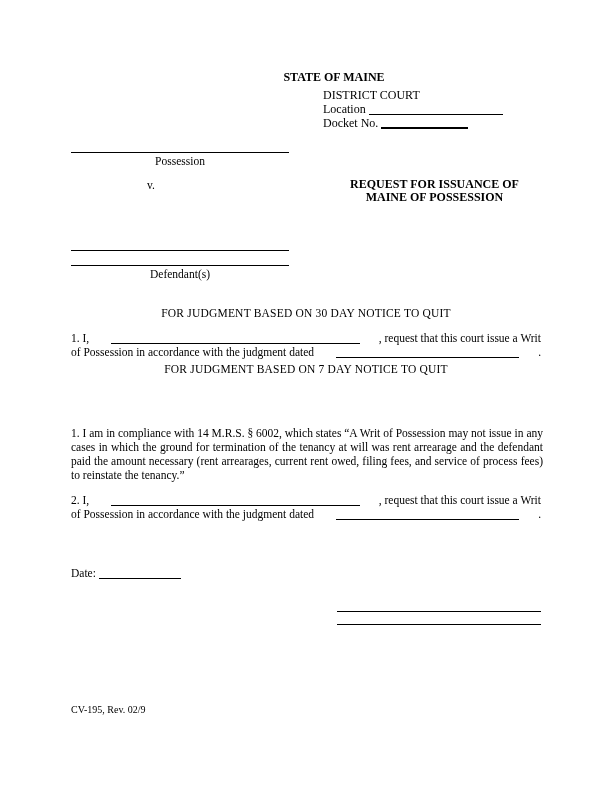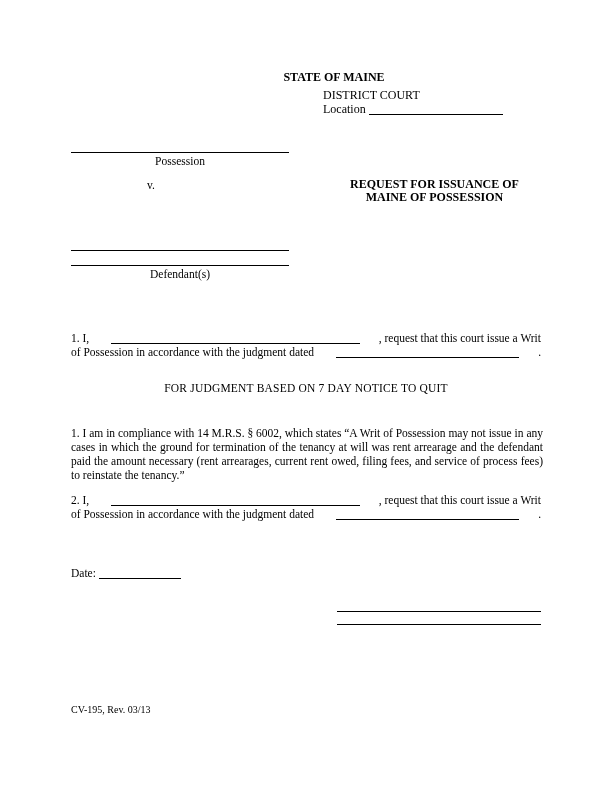--- a/index.html
+++ b/index.html
@@ -43,21 +43,21 @@
   .versus { top: 178px; left: 147px; }
 
   .request-title { top: 178px; left: 318px; width: 233px; line-height: 13px; }
   .request-title .rt { font-size: 12px; font-weight: bold; }
   .request-title .st { font-size: 11.5px; }
 
   .defendant-label { top: 267px; left: 71px; width: 218px; }
 
   .sec-heading { left: 0; width: 612px; letter-spacing: 0.2px; }
   .h30 { top: 306px; }
-  .h7  { top: 381px; }
+  .h7  { top: 362px; }
 
   .clause { left: 71px; width: 470px; }
   .clause .fillrow { height: 14px; gap: 19px; }
   .c30 { top: 331px; }
   .c7b { top: 493px; }
 
   .compliance { top: 426px; left: 71px; width: 472px; text-align: justify; }
 
   .date-row { top: 566px; left: 71px; width: 110px; }
   .sig-block { top: 566px; left: 288px; width: 253px; }
@@ -73,36 +73,41 @@
 <div class="page">
 
   <div class="abs doc-title center bold">STATE OF MAINE</div>
 
   <div class="abs court-block">
     <div class="row">DISTRICT COURT</div>
     <div class="row fillrow loc-row">
       <span class="txt">Location</span>
       <span class="blank"></span>
     </div>
+    <div class="row fillrow dock-row">
+      <span class="txt">Docket No.</span>
+      <span class="blank thick"></span>
+    </div>
   </div>
 
   <div class="rule" style="top:152px; left:71px; width:218px;"></div>
   <div class="abs plaintiff-label center">Possession</div>
 
   <div class="abs versus">v.</div>
 
   <div class="abs request-title center">
     <div class="rt">REQUEST FOR ISSUANCE OF</div>
     <div class="rt">MAINE OF POSSESSION</div>
   </div>
 
   <div class="rule" style="top:250px; left:71px; width:218px;"></div>
   <div class="rule" style="top:265px; left:71px; width:218px;"></div>
   <div class="abs defendant-label center">Defendant(s)</div>
 
+  <div class="abs sec-heading center h30">FOR JUDGMENT BASED ON 30 DAY NOTICE TO QUIT</div>
 
   <div class="abs clause c30">
     <div class="fillrow">
       <span class="txt">1. I,</span>
       <span class="blank"></span>
       <span class="txt">, request that this court issue a Writ</span>
     </div>
     <div class="fillrow">
       <span class="txt">of Possession in accordance with the judgment dated</span>
       <span class="blank"></span>
@@ -128,15 +133,15 @@
   </div>
 
   <div class="abs fillrow date-row">
     <span class="txt">Date:</span>
     <span class="blank"></span>
   </div>
 
   <div class="rule addr-extra-1"></div>
   <div class="rule addr-extra-2"></div>
 
-  <div class="abs footer">CV-195, Rev. 03/13</div>
+  <div class="abs footer">CV-195, Rev. 02/9</div>
 
 </div>
 
 </body></html>

